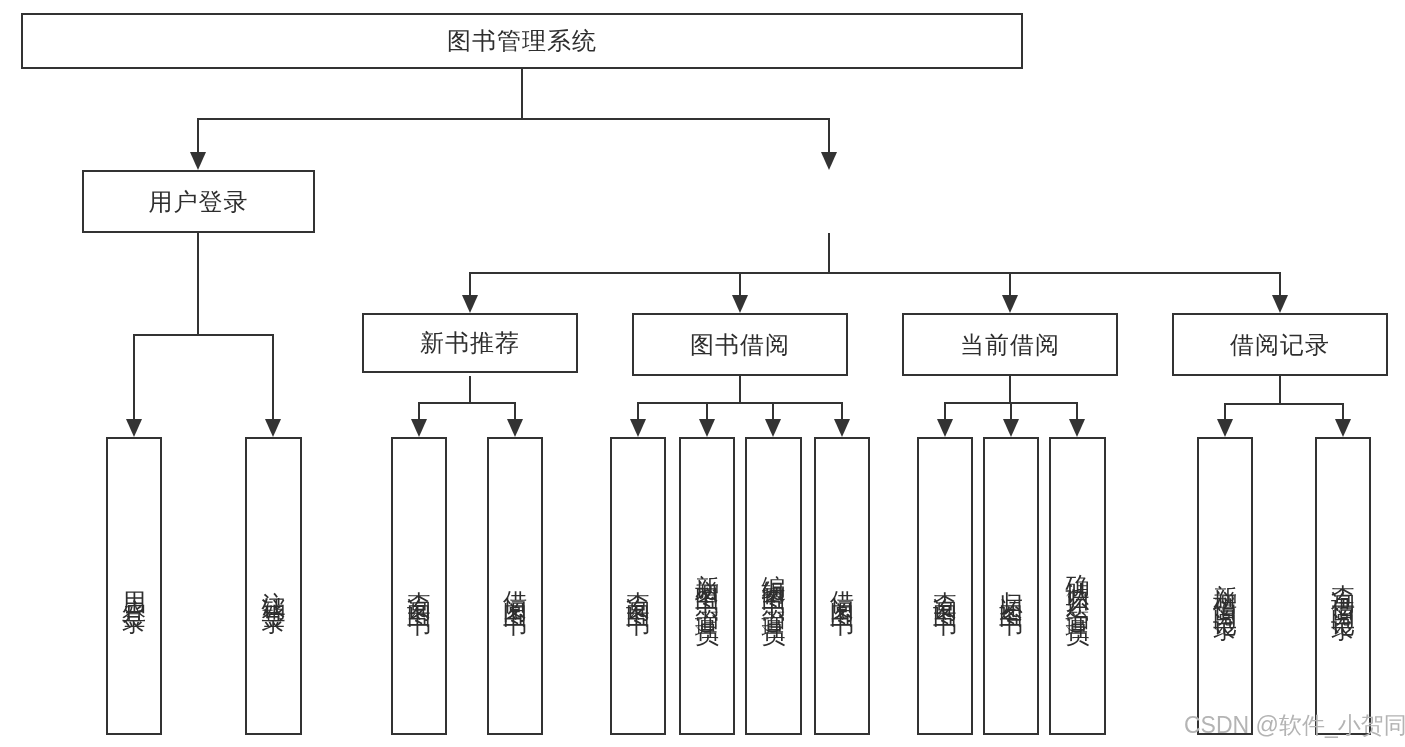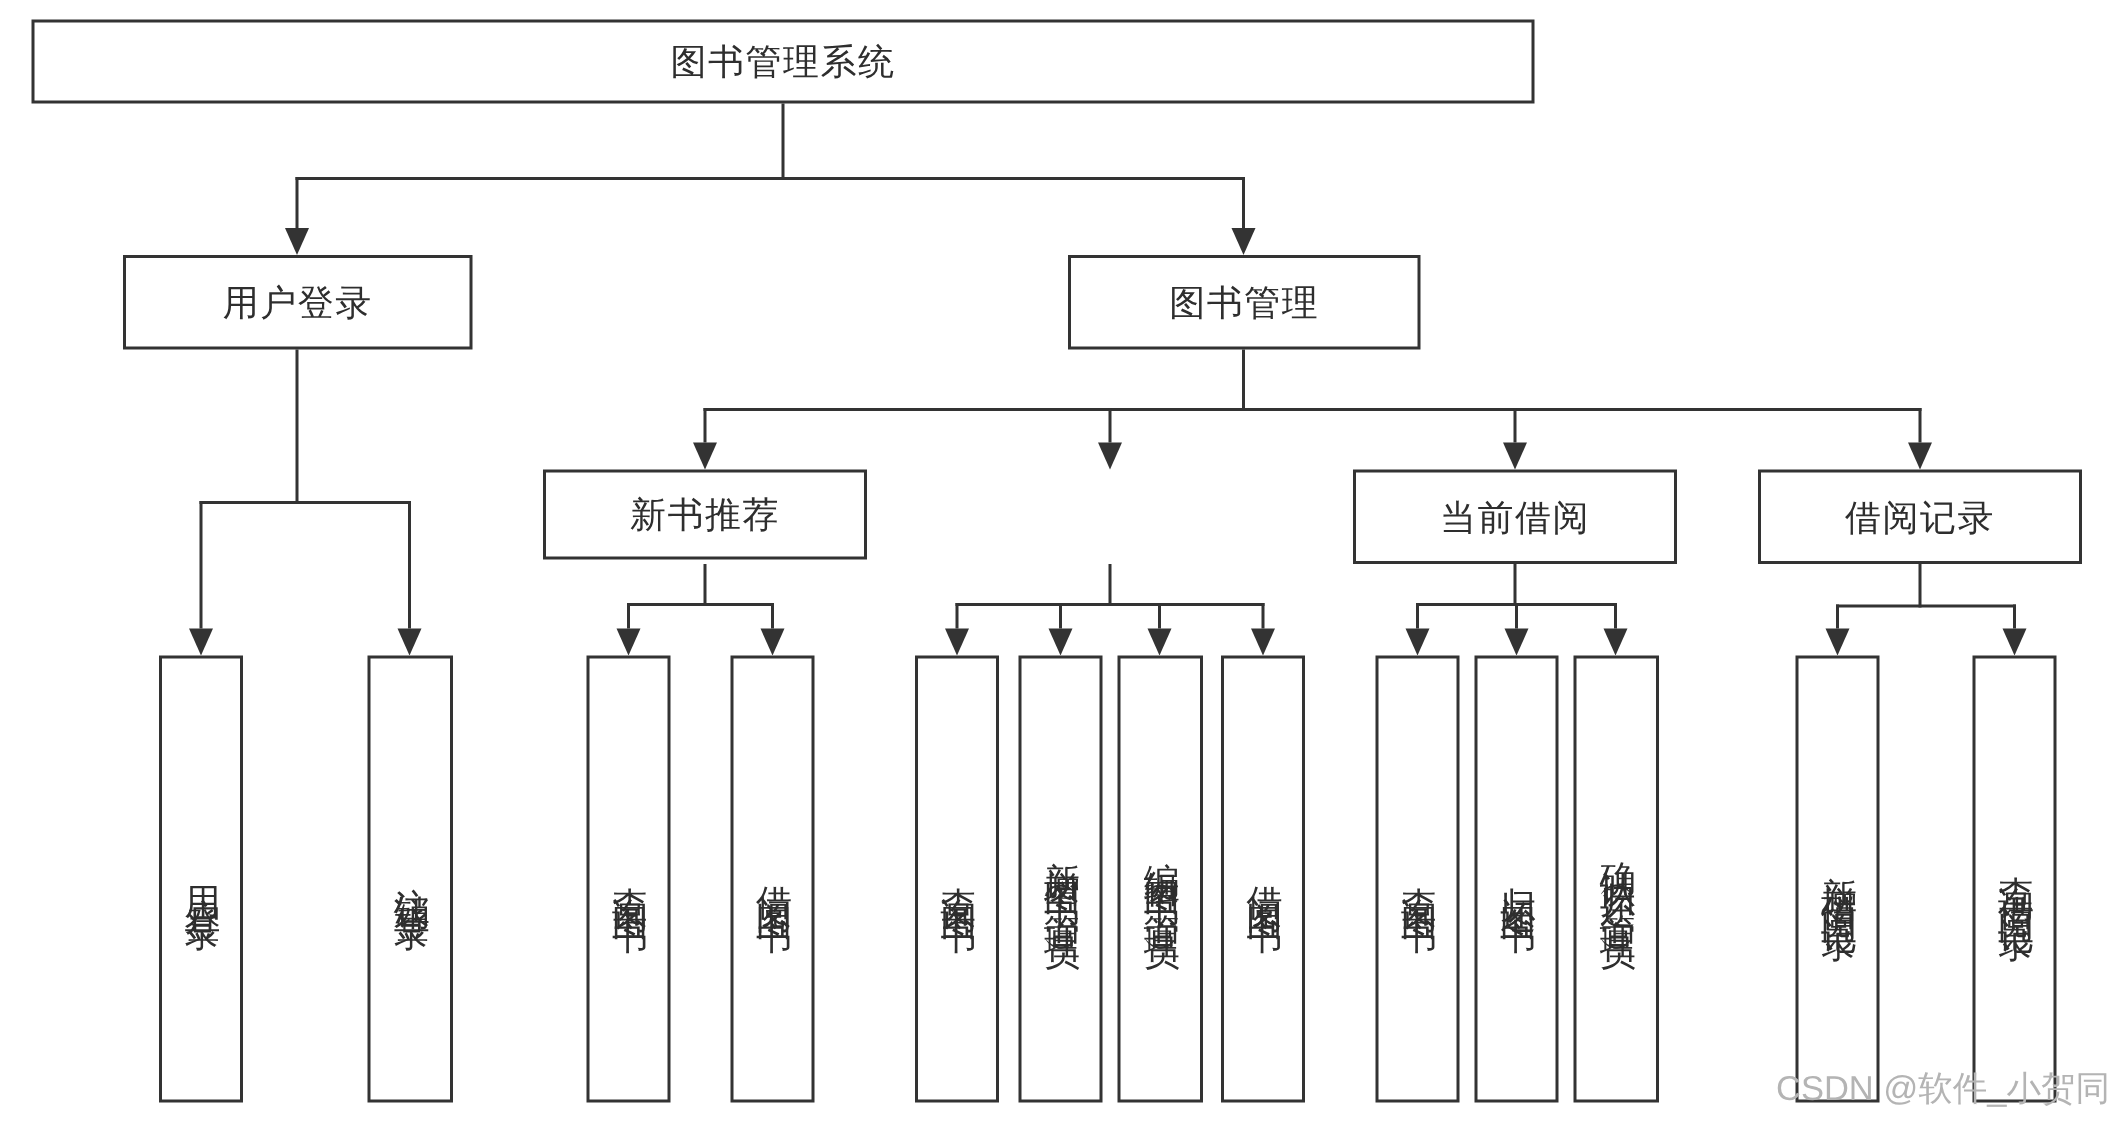--- a/index.html
+++ b/index.html
@@ -86,23 +86,20 @@
 
   <div class="vline" style="left:521px; top:69px; height:51px;"></div>
   <div class="hline" style="left:197px; top:118px; width:633px;"></div>
   <div class="vline" style="left:197px; top:118px; height:34px;"></div>
   <div class="arrow" style="left:190px; top:152px;"></div>
   <div class="vline" style="left:828px; top:118px; height:34px;"></div>
   <div class="arrow" style="left:821px; top:152px;"></div>
 
   <div class="box" style="left:82px; top:170px; width:233px; height:63px;">
     <span>用户登录</span>
-  </div>
-  <div class="box" style="left:712px; top:170px; width:235px; height:63px;">
-    <span>图书管理</span>
   </div>
 
   <div class="vline" style="left:197px; top:233px; height:103px;"></div>
   <div class="hline" style="left:133px; top:334px; width:140px;"></div>
   <div class="vline" style="left:133px; top:334px; height:85px;"></div>
   <div class="arrow" style="left:126px; top:419px;"></div>
   <div class="vline" style="left:272px; top:334px; height:85px;"></div>
   <div class="arrow" style="left:265px; top:419px;"></div>
 
   <div class="vline" style="left:828px; top:233px; height:41px;"></div>
@@ -112,20 +109,23 @@
   <div class="vline" style="left:739px; top:272px; height:23px;"></div>
   <div class="arrow" style="left:732px; top:295px;"></div>
   <div class="vline" style="left:1009px; top:272px; height:23px;"></div>
   <div class="arrow" style="left:1002px; top:295px;"></div>
   <div class="vline" style="left:1279px; top:272px; height:23px;"></div>
   <div class="arrow" style="left:1272px; top:295px;"></div>
 
   <div class="box" style="left:362px; top:313px; width:216px; height:60px;">
     <span>新书推荐</span>
   </div>
+  <div class="box" style="left:632px; top:313px; width:216px; height:63px;">
+    <span>图书借阅</span>
+  </div>
   <div class="box" style="left:902px; top:313px; width:216px; height:63px;">
     <span>当前借阅</span>
   </div>
   <div class="box" style="left:1172px; top:313px; width:216px; height:63px;">
     <span>借阅记录</span>
   </div>
 
   <div class="vline" style="left:469px; top:376px; height:28px;"></div>
   <div class="hline" style="left:418px; top:402px; width:98px;"></div>
   <div class="vline" style="left:418px; top:402px; height:17px;"></div>

